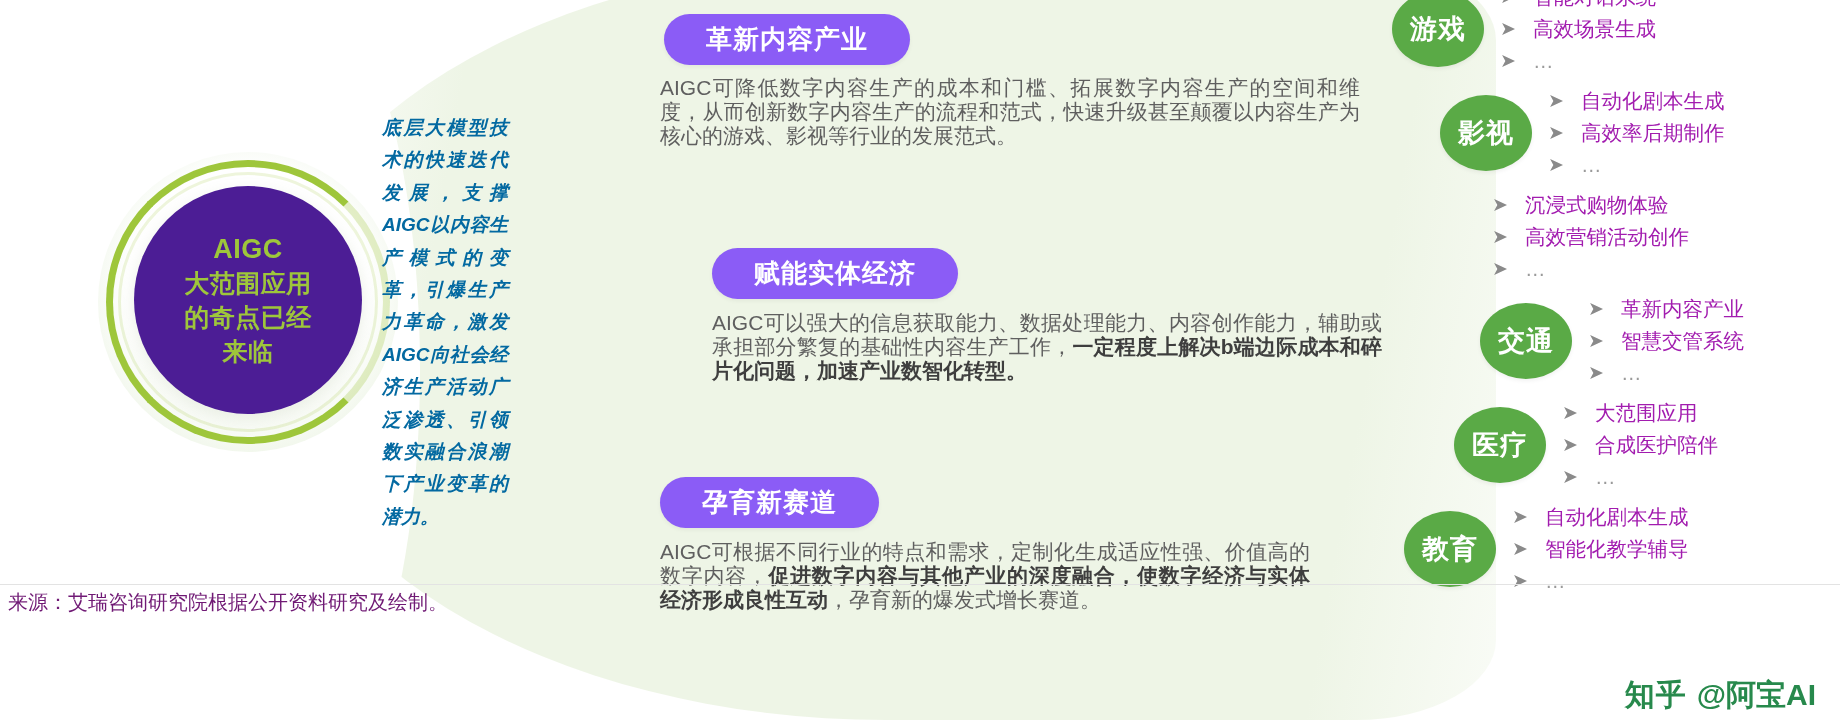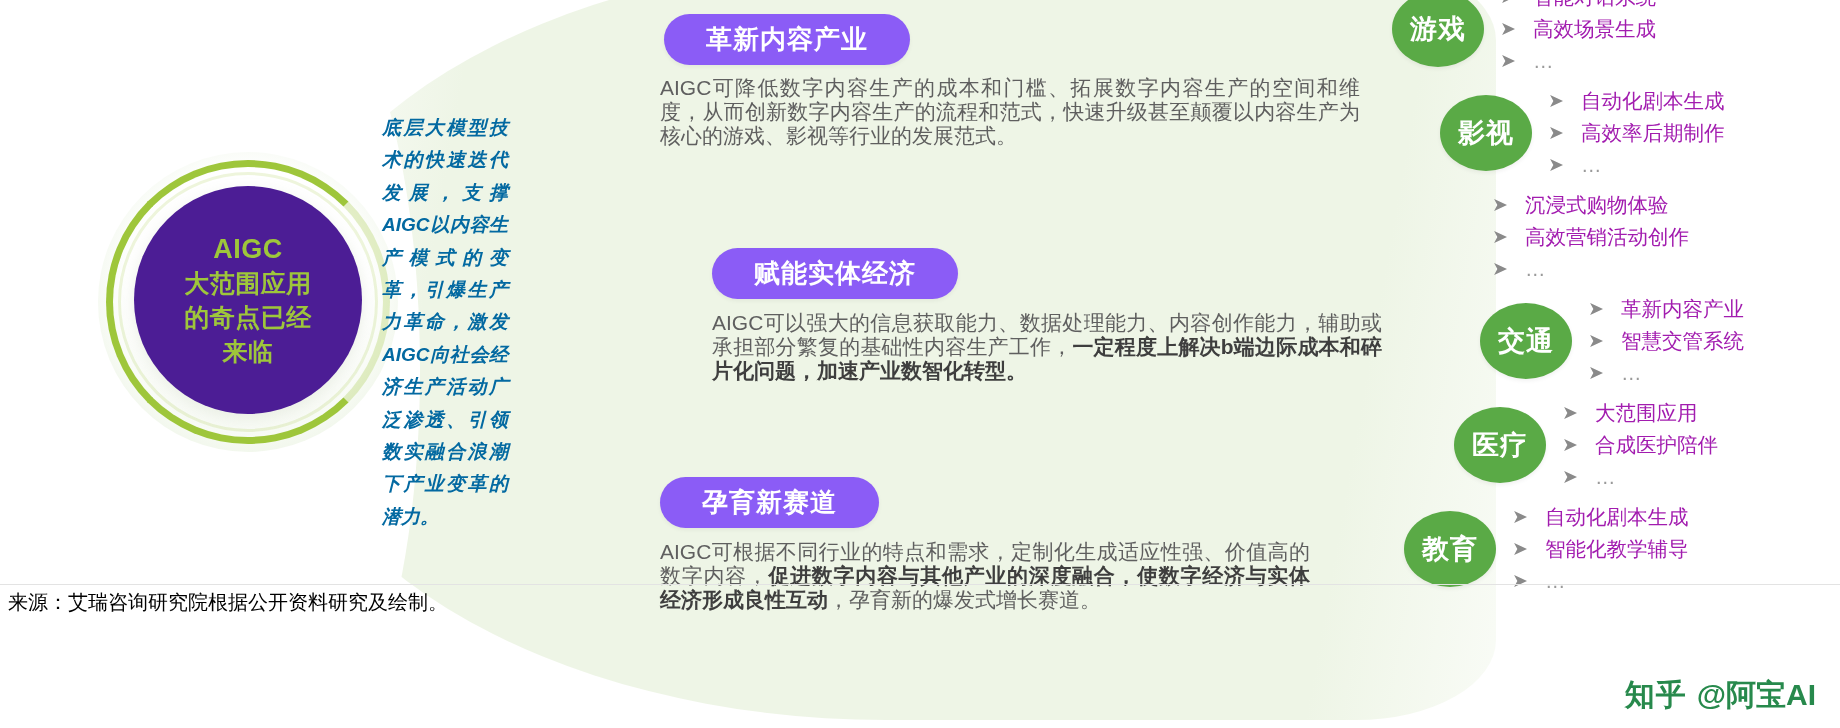--- a/index.html
+++ b/index.html
@@ -201,21 +201,21 @@
   #ind2 { margin-left: 84px; margin-top: 2px; }
   #ind3 { margin-left: 88px; margin-top: 2px; }
   #ind4 { margin-left: 62px; margin-top: 2px; }
   #ind5 { margin-left: 12px; margin-top: 2px; }
 
   
   .source {
     position: absolute;
     left: 8px;
     top: 588px;
-    color: #000000;
+    color: #701a75;
     font-size: 20px;
     line-height: 28px;
   }
   .footer-rule {
     position: absolute;
     left: 0;
     top: 584px;
     width: 1840px;
     height: 1px;
     background: #e3e3e3;

